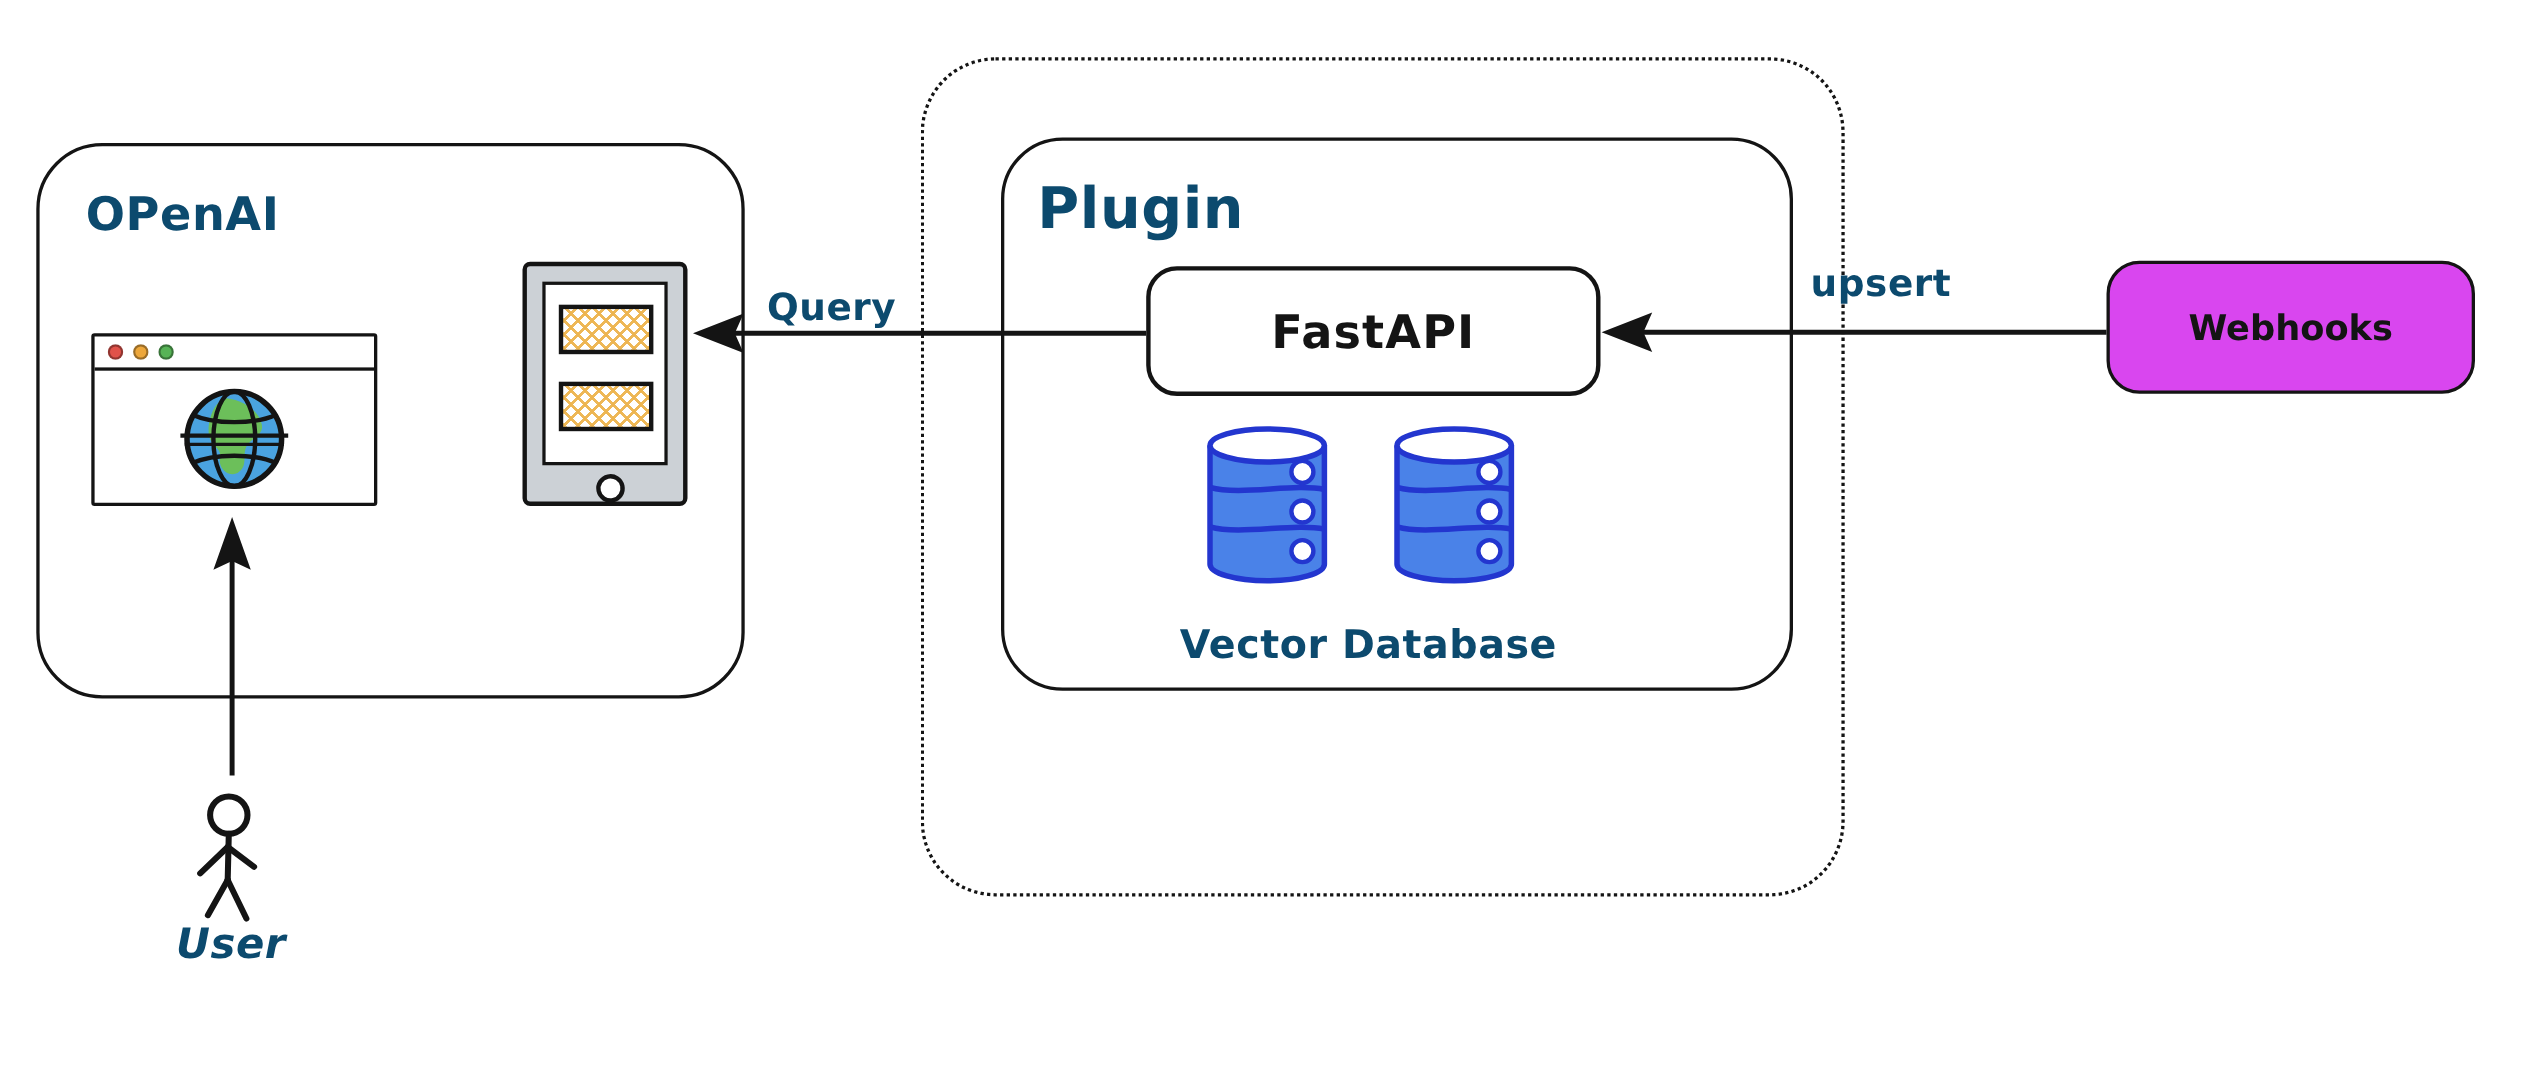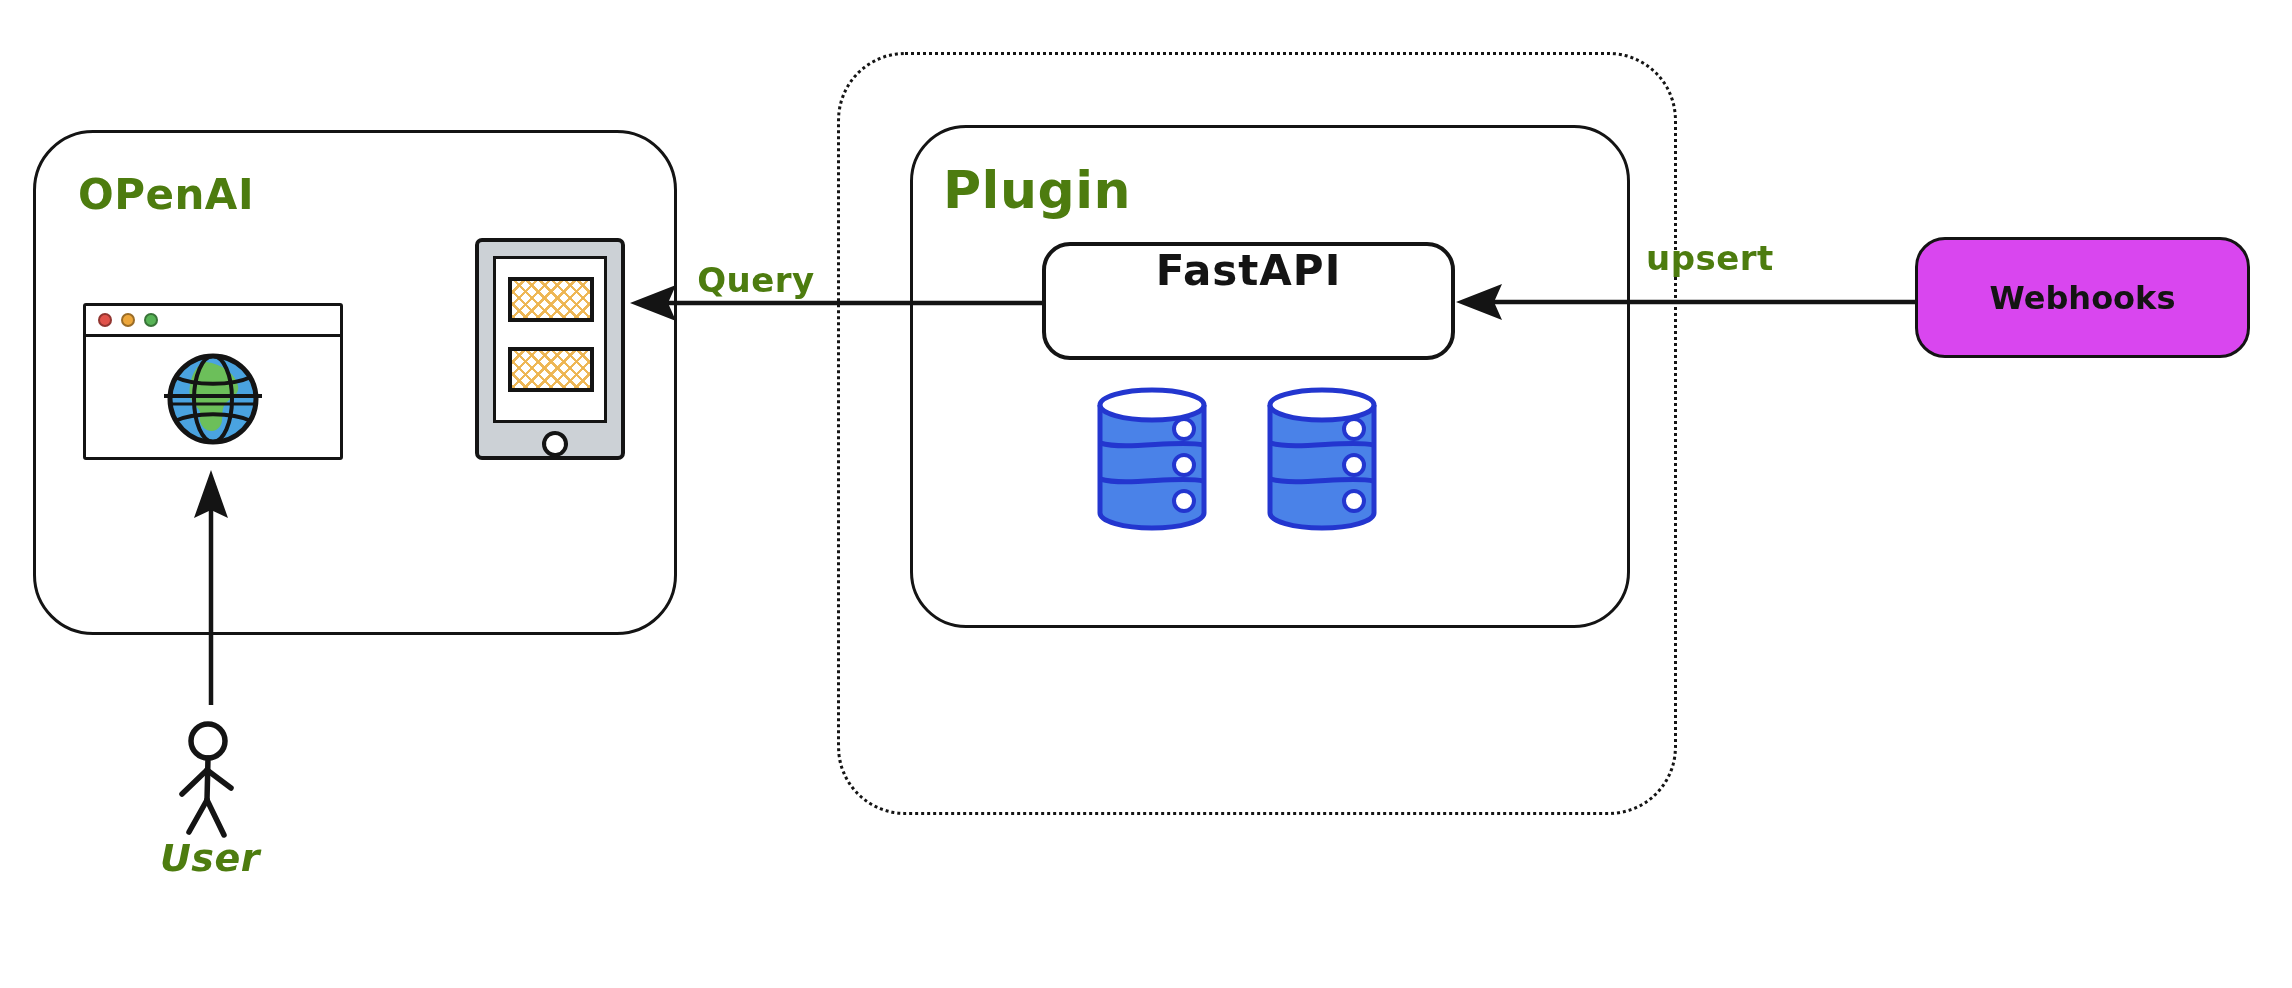--- a/index.html
+++ b/index.html
@@ -6,21 +6,21 @@
   html,body { background:#fff; }
   body { font-family:"DejaVu Sans","Liberation Sans",sans-serif; color:#141414; }
 
   .canvas {
     position:relative;
     width:2292px; height:988px;
     background:#ffffff;
     overflow:hidden;
   }
 
-  .label { position:absolute; font-weight:700; color:#4d7c0f; letter-spacing:0.5px; }
+  .label { position:absolute; font-weight:700; color:#0c4a6e; letter-spacing:0.5px; }
 
   
   .openai-box {
     position:absolute; left:33px; top:130px; width:644px; height:505px;
     border:3.5px solid #141414; border-radius:60px; background:#fff;
   }
   .openai-label { left:78px; top:170px; font-size:42px; }
 
   .browser {
     position:absolute; left:83px; top:303px; width:260px; height:157px;
@@ -72,21 +72,21 @@
   
   .plugin-box {
     position:absolute; left:910px; top:125px; width:720px; height:503px;
     border:3.5px solid #141414; border-radius:56px; background:#fff;
   }
   .plugin-label { left:943px; top:160px; font-size:52px; }
 
   .fastapi-box {
     position:absolute; left:1042px; top:242px; width:413px; height:118px;
     border:4px solid #141414; border-radius:28px; background:#fff;
-    display:flex; align-items:flex-start; justify-content:center;
+    display:flex; align-items:center; justify-content:center;
   }
   .fastapi-label { font-size:42px; font-weight:700; letter-spacing:1px; }
 
   .vector-db-label { left:1044px; top:566px; width:400px; text-align:center; font-size:36px; }
 
   
   .webhooks-box {
     position:absolute; left:1915px; top:237px; width:335px; height:121px;
     border:3.5px solid #141414; border-radius:30px; background:#d946ef;
     display:flex; align-items:center; justify-content:center;
@@ -160,20 +160,21 @@
     <g transform="translate(170,0)">
       <path d="M12,22 L12,130 A52,15 0 0 0 116,130 L116,22" fill="#4a82e8" stroke="#2336cf" stroke-width="5"></path>
       <path d="M12,60 C40,68 88,56 116,62" fill="none" stroke="#2336cf" stroke-width="5"></path>
       <path d="M12,96 C40,104 88,92 116,98" fill="none" stroke="#2336cf" stroke-width="5"></path>
       <ellipse cx="64" cy="22" rx="52" ry="15" fill="#ffffff" stroke="#2336cf" stroke-width="5"></ellipse>
       <circle cx="96" cy="46" r="10" fill="#ffffff" stroke="#2336cf" stroke-width="4"></circle>
       <circle cx="96" cy="82" r="10" fill="#ffffff" stroke="#2336cf" stroke-width="4"></circle>
       <circle cx="96" cy="118" r="10" fill="#ffffff" stroke="#2336cf" stroke-width="4"></circle>
     </g>
   </svg>
+  <div class="label vector-db-label">Vector Database</div>
 
   <div class="webhooks-box">
     <span class="webhooks-label">Webhooks</span>
   </div>
 
   <svg class="overlay-svg" viewBox="0 0 2292 988">
 
     <g>
       <line x1="1042" y1="303" x2="652" y2="303" stroke="#141414" stroke-width="4.5"></line>
       <polygon points="630,303 676,285 668,303 676,321" fill="#141414"></polygon>

